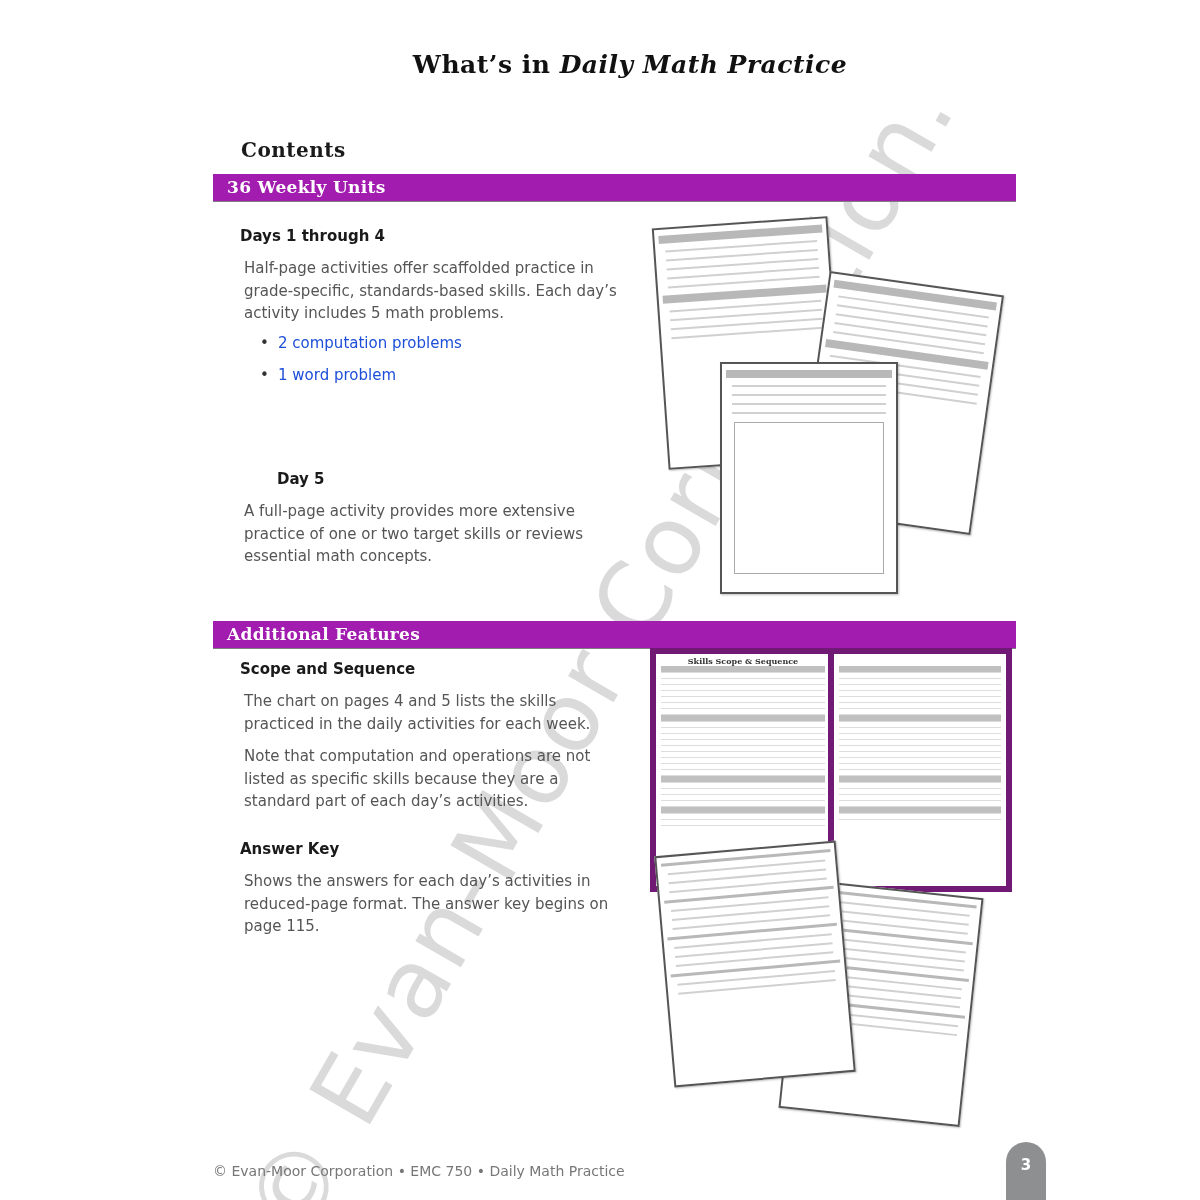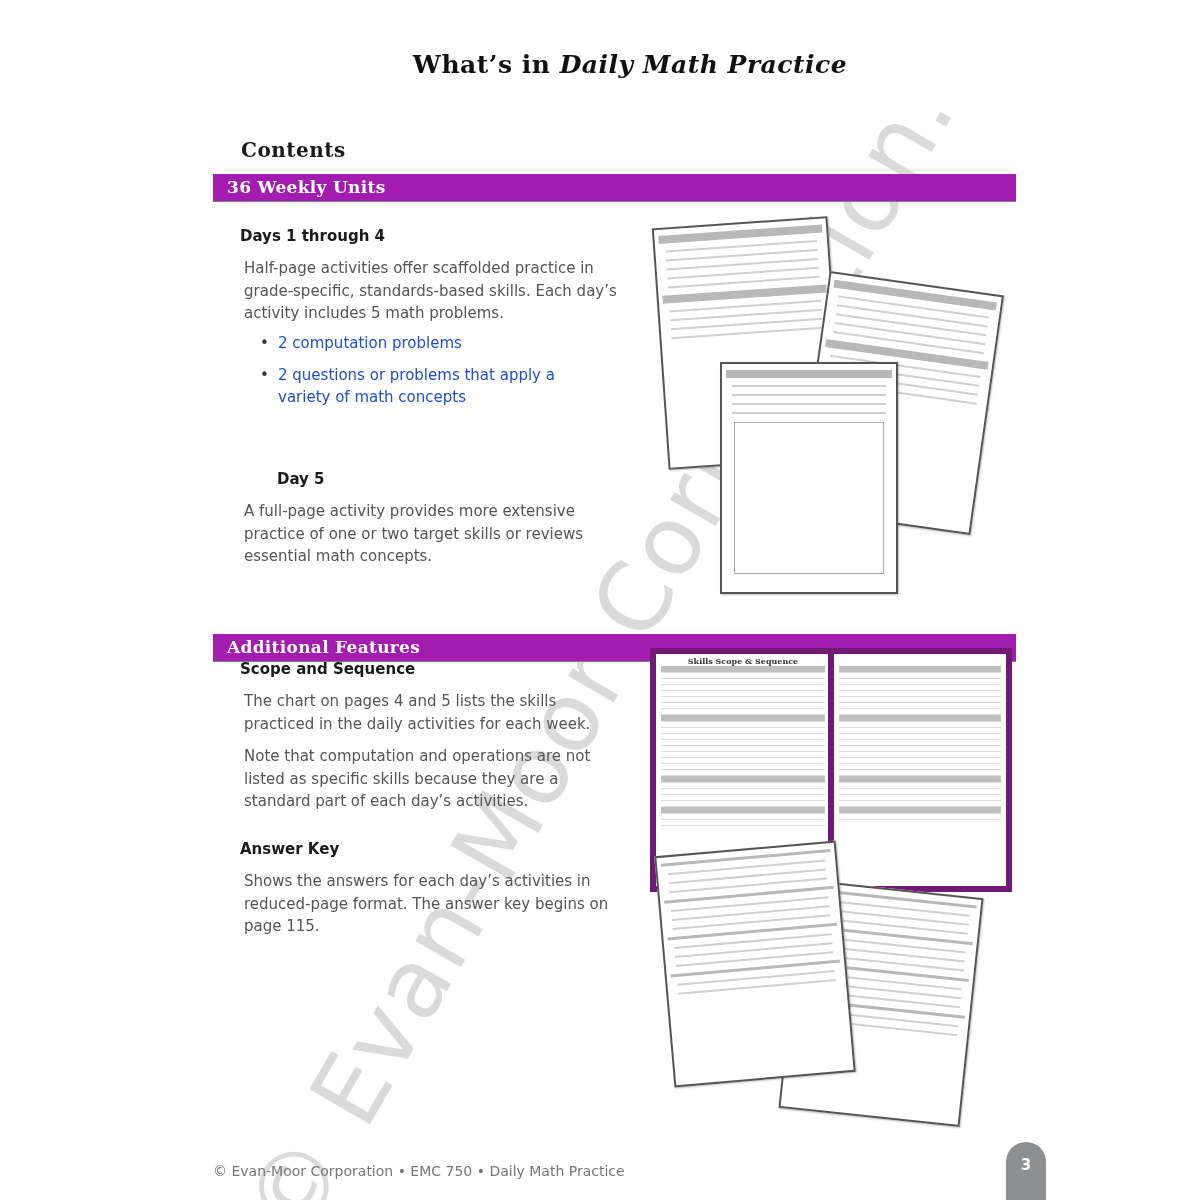--- a/index.html
+++ b/index.html
@@ -41,21 +41,21 @@
 
 <div class="section-bar" style="top:174px;">
   <span>36 Weekly Units</span>
 </div>
 
 <div class="sub-heading" style="top:227px;">Days 1 through 4</div>
 <div class="para" style="top:257px;">Half-page activities offer scaffolded practice in grade-specific, standards-based skills. Each day’s activity includes 5 math problems.</div>
 
 <ul class="bullets">
   <li>2 computation problems</li>
-  <li style="width:290px;">2 questions or problems that apply a variety of math concepts</li>
+  <li>1 word problem</li>
 </ul>
 
 <div class="sub-heading" style="top:470px;margin-left:37px;">Day 5</div>
 <div class="para" style="top:500px; width:360px;">A full-page activity provides more extensive practice of one or two target skills or reviews essential math concepts.</div>
 
 <div class="thumb-group">
   <div class="sheet" style="left:660px; top:222px; width:172px; height:238px; transform: rotate(-4deg);">
     <div class="bar"></div>
       <div class="line"></div>
       <div class="line"></div>
@@ -84,21 +84,21 @@
   <div class="sheet" style="left:720px; top:362px; width:174px; height:228px;">
     <div class="bar"></div>
       <div class="line"></div>
       <div class="line"></div>
       <div class="line"></div>
       <div class="line"></div>
     <div class="box"></div>
   </div>
 </div>
 
-<div class="section-bar" style="top:634px;">
+<div class="section-bar" style="top:621px;">
   <span>Additional Features</span>
 </div>
 
 <div class="sub-heading" style="top:660px;">Scope and Sequence</div>
 <div class="para" style="top:690px; width:370px;">The chart on pages 4 and 5 lists the skills practiced in the daily activities for each week.</div>
 <div class="para" style="top:745px; width:350px;">Note that computation and operations are not listed as specific skills because they are a standard part of each day’s activities.</div>
 
 <div class="sub-heading" style="top:840px;">Answer Key</div>
 <div class="para" style="top:870px; width:370px;">Shows the answers for each day’s activities in reduced-page format. The answer key begins on page 115.</div>
 

